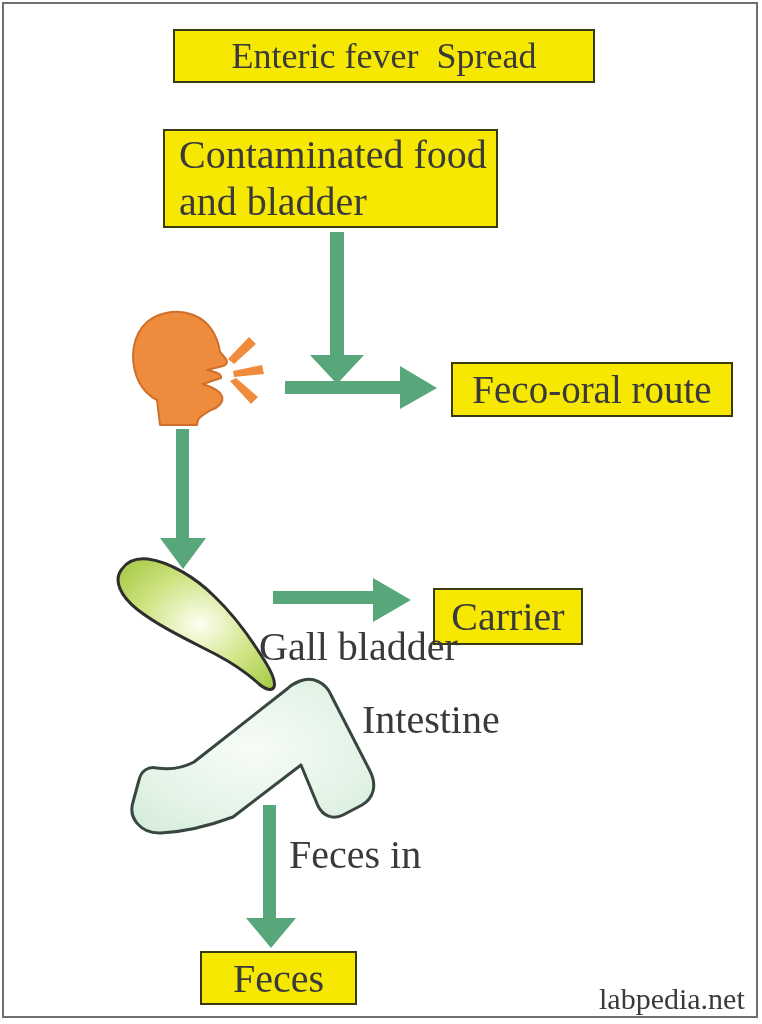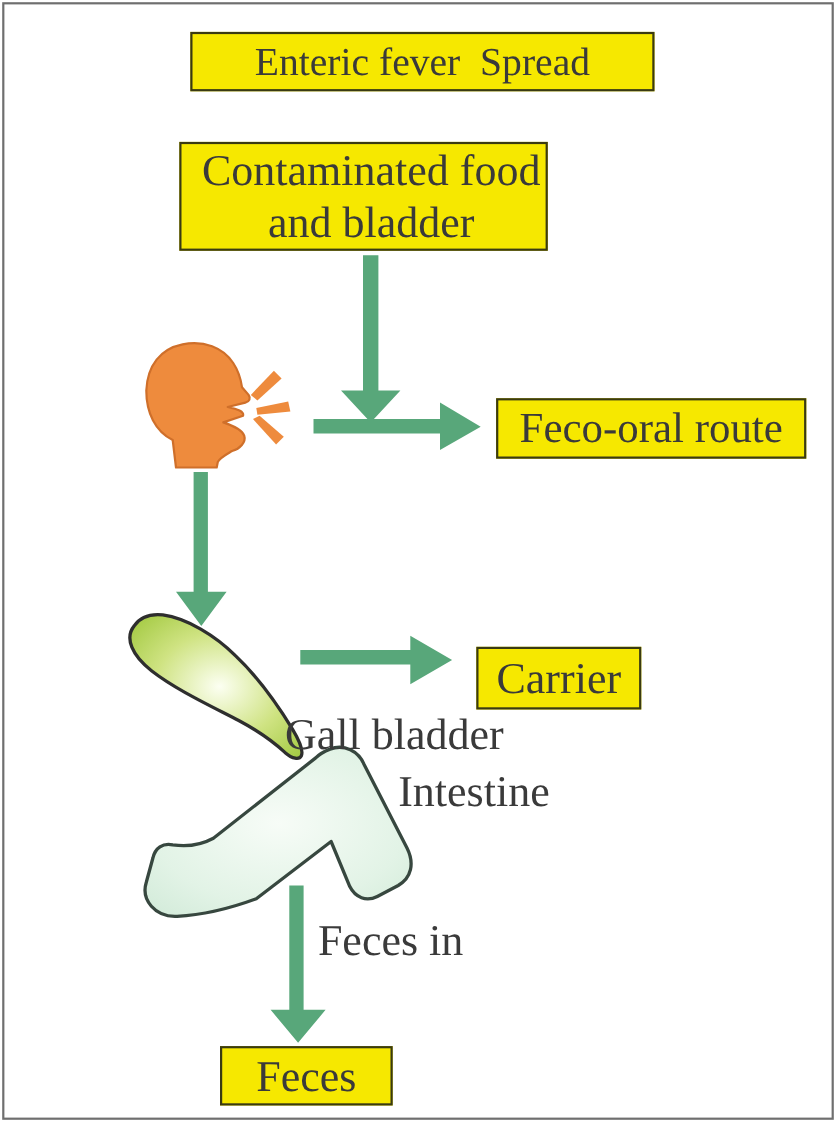--- a/index.html
+++ b/index.html
@@ -12,28 +12,28 @@
     border:2px solid #6f6f6f;pointer-events:none;
   }
   .overlay{position:absolute;left:0;top:0;width:762px;height:1024px;pointer-events:none;}
   .box{
     position:absolute;background:#f6e800;border:2px solid #3a3a12;color:#3a3a3a;
     display:flex;align-items:center;justify-content:center;box-sizing:border-box;
   }
   .title-box{left:173px;top:8px;width:422px;height:54px;font-size:36px;white-space:pre;margin-top:21px;}
   .contaminated-box{
     left:163px;top:129px;width:335px;height:99px;font-size:40px;
-    flex-direction:column;align-items:center;justify-content:center;
+    flex-direction:column;align-items:flex-start;justify-content:center;
     padding-left:14px;line-height:1.17;
   }
   .feco-box{left:451px;top:362px;width:282px;height:55px;font-size:39px;}
   .carrier-box{left:433px;top:568px;width:150px;height:57px;font-size:40px;margin-top:20px;}
   .feces-box{left:200px;top:951px;width:157px;height:54px;font-size:40px;}
   .lbl{position:absolute;color:#3a3a3a;font-size:40px;line-height:1;white-space:nowrap;}
-  .lbl-gall{left:259px;top:627px;margin-top:21px;}
+  .lbl-gall{left:259px;top:627px;}
   .lbl-intestine{left:362px;top:700px;}
   .lbl-shed{left:289px;top:835px;}
   .credit{position:absolute;left:599px;top:982px;font-size:30px;color:#3a3a3a;white-space:nowrap;}
 </style>
 </head>
 <body>
 
 <div class="canvas">
 
   <div class="frame"></div>
@@ -103,14 +103,15 @@
   </div>
 
   <div class="box feces-box">
     <span>Feces</span>
   </div>
 
   <div class="lbl lbl-gall">Gall bladder</div>
   <div class="lbl lbl-intestine">Intestine</div>
   <div class="lbl lbl-shed">Feces in</div>
 
+  <div class="credit">labpedia.net</div>
 
 </div>
 
 </body></html>

